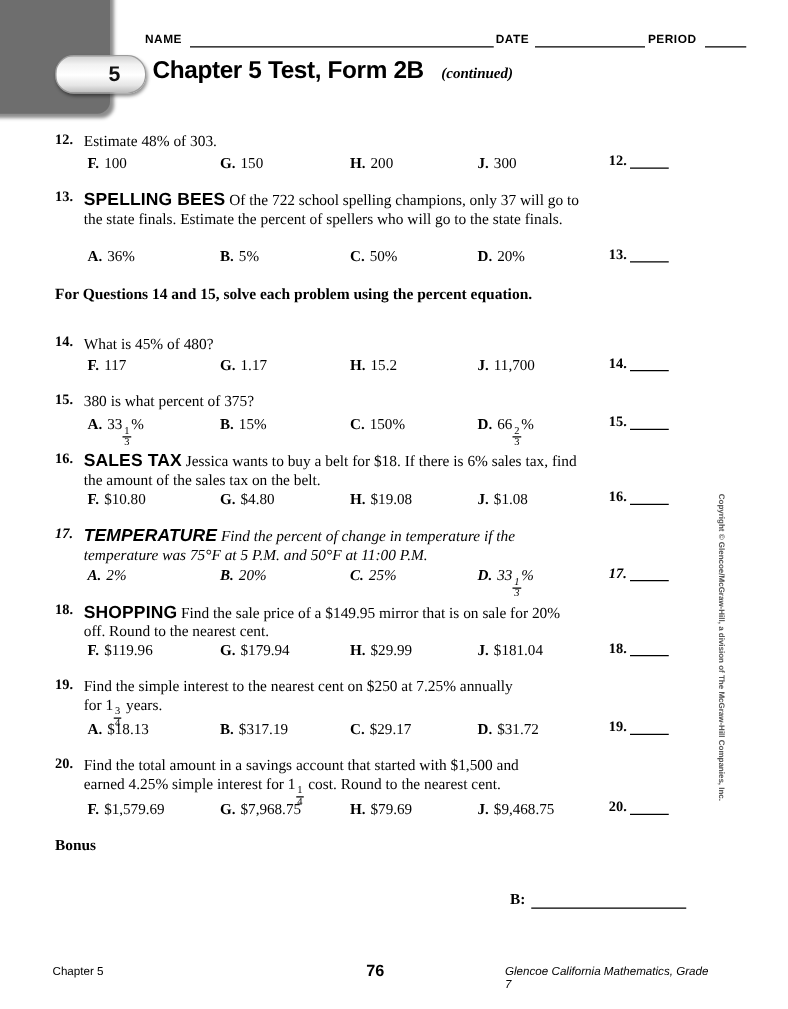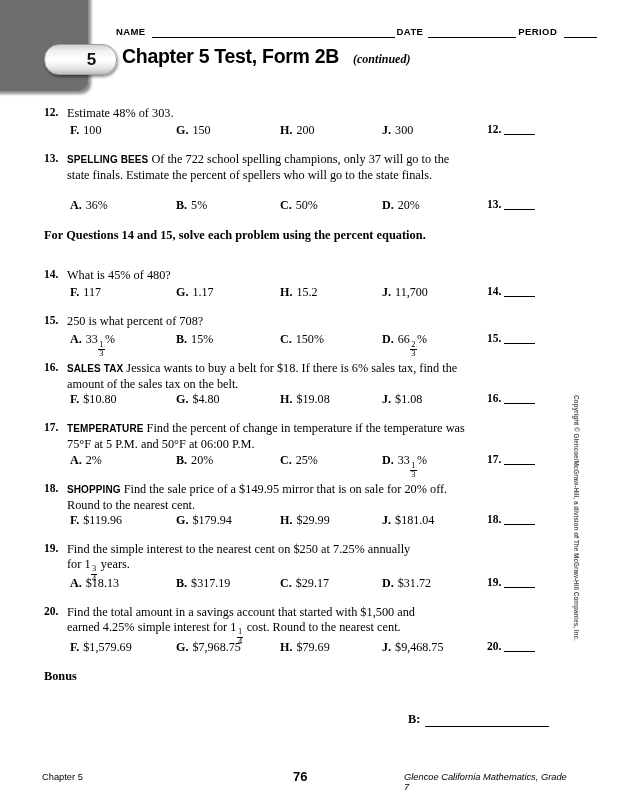--- a/index.html
+++ b/index.html
@@ -63,21 +63,21 @@
   .qnum{
     position:absolute;left:44px;
     font-weight:700;font-size:11.5px;
   }
   .qtext{
     position:absolute;left:67px;width:400px;
     font-size:12.3px;line-height:14.6px;
   }
   .qtext .cat{
     font-family:"Liberation Sans", sans-serif;
-    font-weight:700;font-size:10px;letter-spacing:.1px;
+    font-weight:700;font-size:14px;letter-spacing:.1px;
   }
   .instr{
     position:absolute;left:44px;width:400px;
     font-weight:700;font-size:12.4px;line-height:15.2px;
   }
   .choices{position:absolute;left:0;width:630px;height:16px;}
   .ch{position:absolute;font-size:12.1px;white-space:nowrap;}
   .ch b{font-weight:700;margin-right:4px;}
   .c1{left:70px;} .c2{left:176px;} .c3{left:280px;} .c4{left:382px;}
 
@@ -186,21 +186,21 @@
         <span class="ch c4"><b>J.</b><span>11,700</span></span>
       </div>
       <div class="ansblank" style="top:19px;">
         <span class="an">14.</span>
         <span class="aline"></span>
       </div>
     </div>
 
     <div class="q" style="height:47px;">
       <div class="qnum" style="top:2px;">15.</div>
-      <div class="qtext" style="top:2px;">250 is what percent of 708?</div>
+      <div class="qtext" style="top:2px;">380 is what percent of 375?</div>
       <div class="choices" style="top:20px;">
         <span class="ch c1"><b>A.</b><span>33</span><span class="frac">
               <span class="nu">1</span>
               <span class="de">3</span>
             </span><span>%</span></span>
         <span class="ch c2"><b>B.</b><span>15%</span></span>
         <span class="ch c3"><b>C.</b><span>150%</span></span>
         <span class="ch c4"><b>D.</b><span>66</span><span class="frac">
               <span class="nu">2</span>
               <span class="de">3</span>
@@ -220,23 +220,23 @@
         <span class="ch c2"><b>G.</b><span>$4.80</span></span>
         <span class="ch c3"><b>H.</b><span>$19.08</span></span>
         <span class="ch c4"><b>J.</b><span>$1.08</span></span>
       </div>
       <div class="ansblank" style="top:33px;">
         <span class="an">16.</span>
         <span class="aline"></span>
       </div>
     </div>
 
-    <div class="q" style="height:61px;">
+    <div class="q" style="height:61px;font-style:italic;">
       <div class="qnum" style="top:2px;">17.</div>
-      <div class="qtext" style="top:2px;"><span class="cat">TEMPERATURE</span> <span>Find the percent of change in temperature if the temperature was 75°F at 5 P.M. and 50°F at 06:00 P.M.</span></div>
+      <div class="qtext" style="top:2px;"><span class="cat">TEMPERATURE</span> <span>Find the percent of change in temperature if the temperature was 75°F at 5 P.M. and 50°F at 11:00 P.M.</span></div>
       <div class="choices" style="top:34px;">
         <span class="ch c1"><b>A.</b><span>2%</span></span>
         <span class="ch c2"><b>B.</b><span>20%</span></span>
         <span class="ch c3"><b>C.</b><span>25%</span></span>
         <span class="ch c4"><b>D.</b><span>33</span><span class="frac">
               <span class="nu">1</span>
               <span class="de">3</span>
             </span><span>%</span></span>
       </div>
       <div class="ansblank" style="top:34px;">

